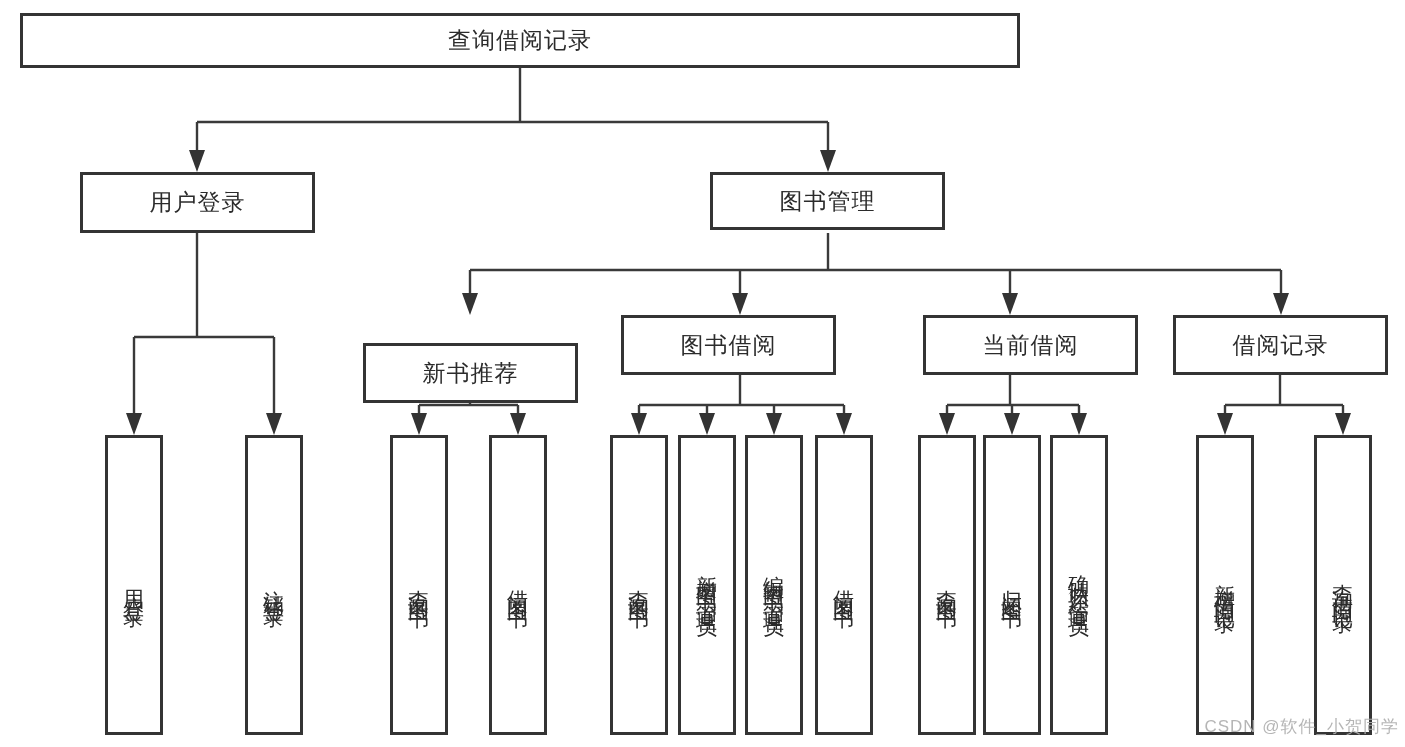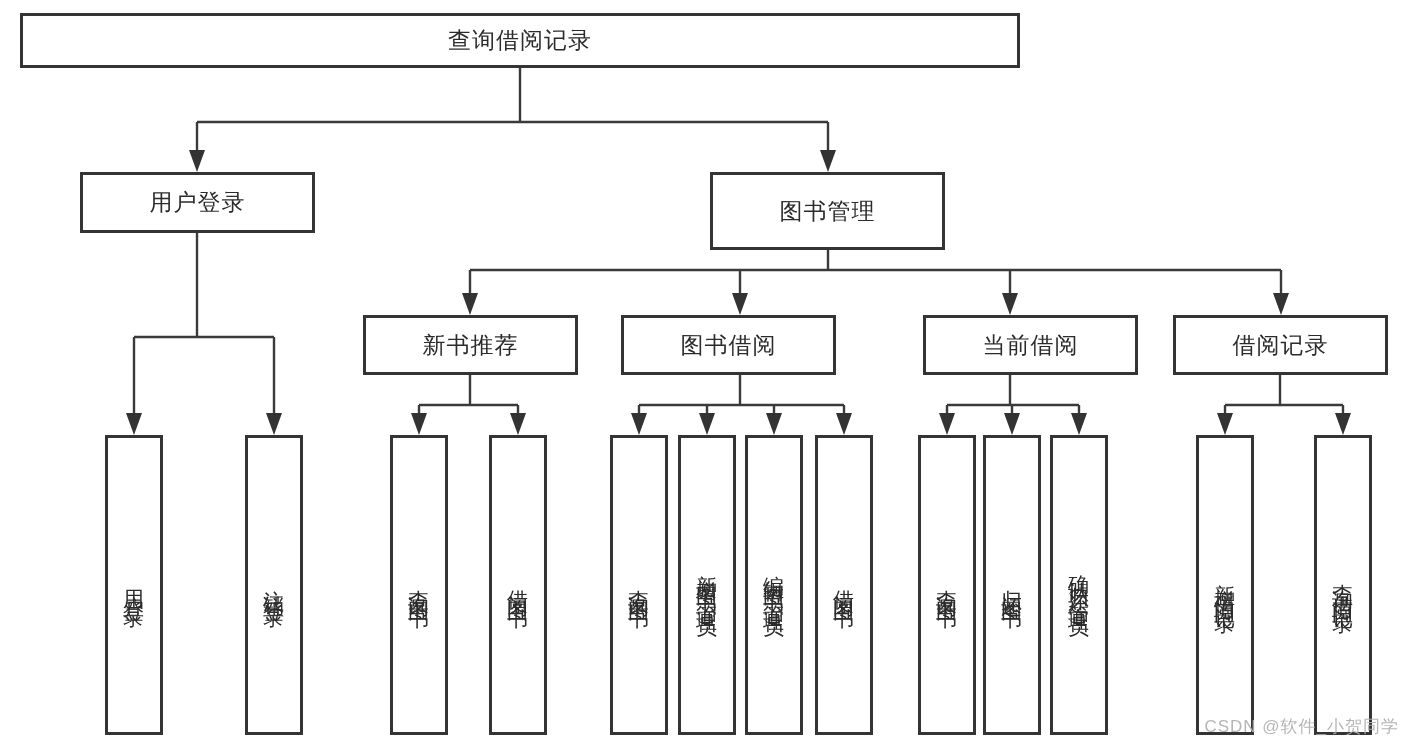--- a/index.html
+++ b/index.html
@@ -32,24 +32,24 @@
     text-orientation:mixed;
     font-size:21px;
     letter-spacing:6px;
     line-height:1;
     white-space:nowrap;
   }
   
   .n-root{left:20px;top:13px;width:1000px;height:55px;}
   
   .n-userlogin{left:80px;top:172px;width:235px;height:61px;}
-  .n-bookmgmt{left:710px;top:172px;width:235px;height:78px;}
+  .n-bookmgmt{left:710px;top:172px;width:235px;height:58px;}
   
   .n-l3{top:315px;width:215px;height:60px;}
-  .n-newrec{left:363px;}
+  .n-newrec{left:363px;margin-top:28px;}
   .n-borrowmod{left:621px;}
   .n-current{left:923px;text-align:center;}
   .n-records{left:1173px;}
   
   .leaf{top:435px;width:58px;height:300px;}
   .lf1{left:105px;}  .lf2{left:245px;}
   .lf3{left:390px;}  .lf4{left:489px;}
   .lf5{left:610px;}  .lf6{left:678px;}
   .lf7{left:745px;}  .lf8{left:815px;}
   .lf9{left:918px;}  .lf10{left:983px;}

